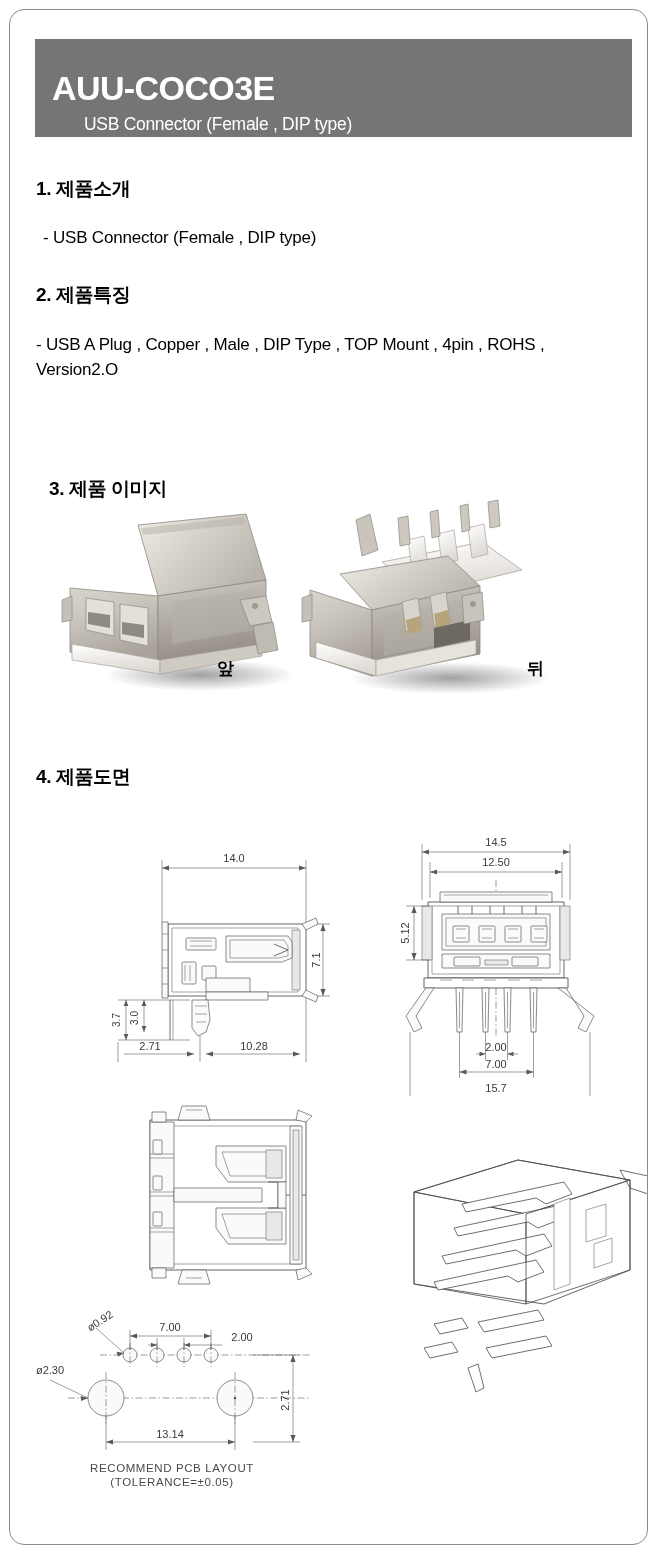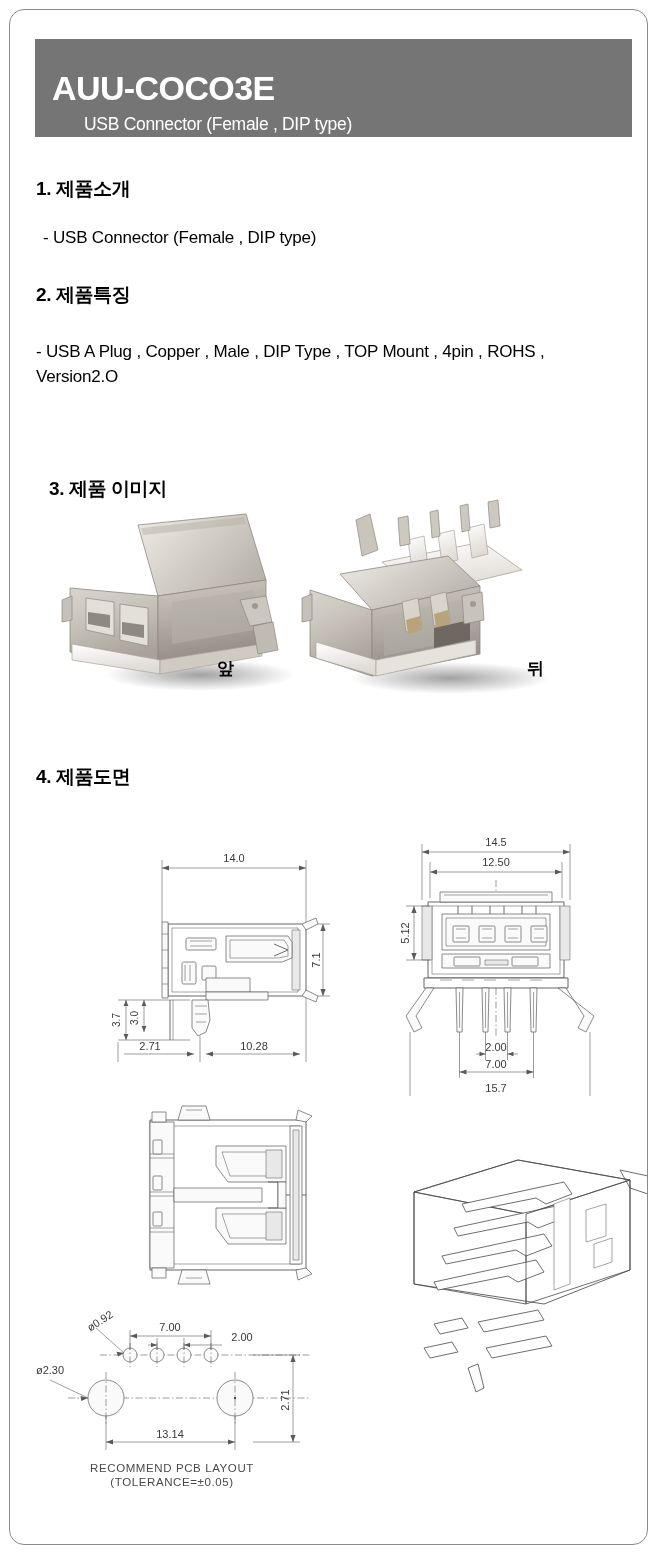--- a/index.html
+++ b/index.html
@@ -75,21 +75,21 @@
     position: absolute;
     font-size: 17px;
     color: #000000;
     letter-spacing: -0.2px;
     line-height: 25px;
   }
 
   #sec1-head { left: 26px; top: 166px; }
   #sec1-line { left: 33px; top: 209px; margin-top: 9px; }
   #sec2-head { left: 26px; top: 272px; text-align: center; }
-  #sec2-body { left: 26px; top: 329px; width: 580px; }
+  #sec2-body { left: 26px; top: 322px; width: 580px; }
   #sec3-head { left: 39px; top: 433px; margin-top: 33px; }
   #sec4-head { left: 26px; top: 738px; margin-top: 16px; }
 
   
   .photo-area { position: absolute; left: 0; top: 460px; width: 639px; height: 240px; }
   .photo-label {
     position: absolute;
     font-size: 17px;
     font-weight: bold;
     color: #000000;

